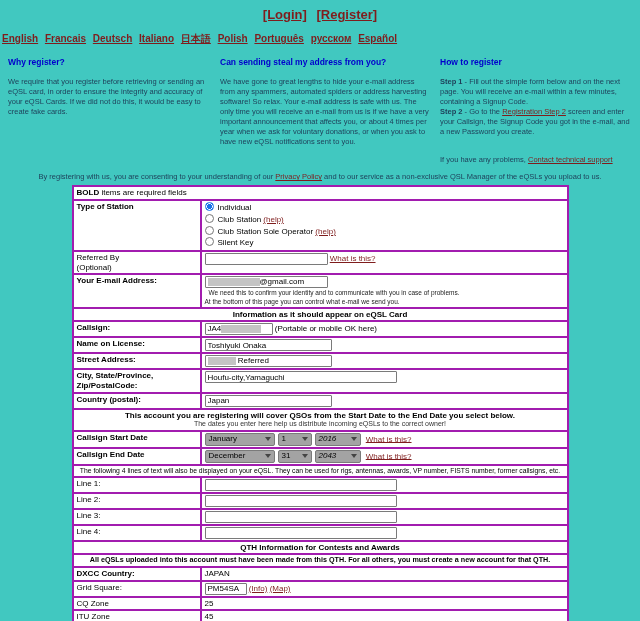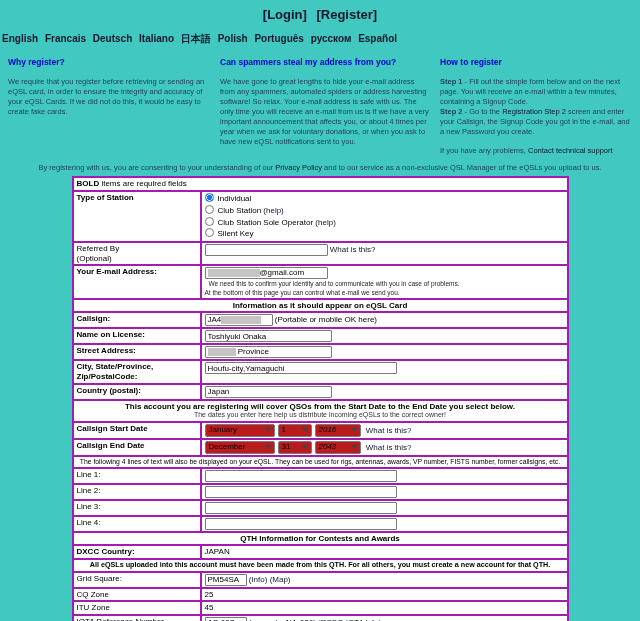--- a/index.html
+++ b/index.html
@@ -1,49 +1,49 @@
 <!DOCTYPE html>
 <html><head>
 <meta charset="utf-8">
 <style>
   * { margin:0; padding:0; box-sizing:border-box; }
   html,body { width:640px; height:621px; overflow:hidden; }
   body { background:#41c8c0; font-family:"Liberation Sans", sans-serif; color:#1e3e58; }
-  a { color:#0f172a; cursor:pointer; }
+  a { color:#7f1d1d; text-decoration:underline; cursor:pointer; }
   b { font-weight:bold; }
 
   .toplinks { text-align:center; padding-top:7px; font-size:13px; font-weight:bold; }
   .toplinks a { margin:0 3px; }
 
   .langs { text-align:left; margin-top:10px; font-size:10px; font-weight:bold; }
   .langs a { margin:0 2px; }
 
   .cols { display:flex; margin:11px 8px 0 8px; gap:10px; font-size:7.5px; line-height:1.32; }
   .col1 { width:202px; } .col2 { width:210px; } .col3 { flex:1; }
   .colhead { color:#0000cc; font-weight:bold; font-size:8.5px; margin-bottom:9px; }
   .col3 .step { margin:0; }
-  .col3 .probs { margin-top:9px; }
+  .col3 .probs { margin-top:18px; }
 
   .consent { text-align:center; font-size:7.5px; margin-top:8px; white-space:nowrap; }
 
   table.main { width:497px; margin:4px auto 0 auto; border-collapse:collapse; background:#ffffff; color:#000; font-size:8px; }
   table.main td { border:2px solid #a21caf; padding:1px 3px; vertical-align:top; line-height:1.2; }
   td.lbl { width:128px; }
   .bold { font-weight:bold; }
   .sect { text-align:center; font-weight:bold; }
   .sub { font-size:7px; font-weight:normal; color:#333; text-align:center; }
   .smallnote { font-size:6.8px; text-align:center; white-space:nowrap; overflow:hidden; }
 
   .tin { display:inline-block; border:1px solid #7a7a7a; background:#fff; height:12px; line-height:10px; font-size:8px; font-family:"Liberation Sans", sans-serif; padding:0 2px; vertical-align:middle; border-radius:1px; }
   input.tin { height:12px; }
   .w42{width:42px;} .w68{width:68px;} .w123{width:123px;} .w127{width:127px;} .w160{width:192px;}
   .redact { display:inline-block; background:#c4c4c4; height:8px; vertical-align:middle; }
   .r40{width:40px;} .r52{width:52px;} .r28{width:28px;}
 
-  .sel { display:inline-flex; align-items:center; justify-content:space-between; border:1px solid #7a7a7a; border-radius:2px; background:#b91c1c; height:13px; padding:0 3px; font-size:8px; vertical-align:middle; margin-right:3px; }
+  .sel { display:inline-flex; align-items:center; justify-content:space-between; border:1px solid #7a7a7a; border-radius:2px; background:#a3a3a3; height:13px; padding:0 3px; font-size:8px; vertical-align:middle; margin-right:3px; }
   .selw70{width:70px;} .selw34{width:34px;} .selw46{width:46px;font-style:italic;}
   .caret { width:0; height:0; border-left:3px solid transparent; border-right:3px solid transparent; border-top:4px solid #444; margin-left:3px; }
 
   .radio { display:inline-block; width:9px; height:9px; border-radius:50%; border:1px solid #777; background:#fff; vertical-align:-1px; margin-right:4px; }
   .radio.on { border:1px solid #1a73e8; background:radial-gradient(circle,#1a73e8 0 2.5px,#fff 2.6px 3.2px,#1a73e8 3.3px); }
   .opt { line-height:1.35; }
 
   .inline-note { font-size:6.5px; color:#222; margin-left:4px; white-space:nowrap; }
 </style>
 </head>
@@ -65,21 +65,21 @@
   <a>русском</a>
   <a>Español</a>
 </div>
 
 <div class="cols">
   <div class="col1">
     <div class="colhead">Why register?</div>
     <div>We require that you register before retrieving or sending an eQSL card, in order to ensure the integrity and accuracy of your eQSL Cards. If we did not do this, it would be easy to create fake cards.</div>
   </div>
   <div class="col2">
-    <div class="colhead">Can spammers steal my address from you?</div>
+    <div class="colhead">Can sending steal my address from you?</div>
     <div>We have gone to great lengths to hide your e-mail address from any spammers, automated spiders or address harvesting software! So relax. Your e-mail address is safe with us. The only time you will receive an e-mail from us is if we have a very important announcement that affects you, or about 4 times per year when we ask for voluntary donations, or when you ask to have new eQSL notifications sent to you.</div>
   </div>
   <div class="col3">
     <div class="colhead">How to register</div>
     <div class="step"><b>Step 1</b><span> - Fill out the simple form below and on the next page. You will receive an e-mail within a few minutes, containing a Signup Code.</span></div>
     <div class="step"><b>Step 2</b><span> - Go to the </span><a>Registration Step 2</a><span> screen and enter your Callsign, the Signup Code you got in the e-mail, and a new Password you create.</span></div>
     <div class="probs"><span>If you have any problems, </span><a>Contact technical support</a></div>
   </div>
 </div>
 
@@ -128,21 +128,21 @@
     <td><span class="tin w68"><span>JA4</span><span class="redact r40"></span></span> <span>(Portable or mobile OK here)</span></td>
   </tr>
 
   <tr>
     <td class="lbl bold">Name on License:</td>
     <td><input class="tin w127" value="Toshiyuki Onaka" style=""></td>
   </tr>
 
   <tr>
     <td class="lbl bold">Street Address:</td>
-    <td><span class="tin w127"><span class="redact r28"></span>&nbsp;<span>Province</span></span></td>
+    <td><span class="tin w127"><span class="redact r28"></span>&nbsp;<span>Referred</span></span></td>
   </tr>
 
   <tr>
     <td class="lbl bold">City, State/Province, Zip/PostalCode:</td>
     <td><input class="tin w160" value="Houfu-city,Yamaguchi" style=""></td>
   </tr>
 
   <tr>
     <td class="lbl bold">Country (postal):</td>
     <td><input class="tin w127" value="Japan" style=""></td>
@@ -205,29 +205,29 @@
   </tr>
   <tr>
     <td class="lbl">Line 4:</td>
     <td><input class="tin w160" style=""></td>
   </tr>
 
   <tr>
         <td colspan="2" class="sect">QTH Information for Contests and Awards</td>
       </tr>
   <tr>
+        <td colspan="2" class="sect" style="font-size:7.2px;white-space:nowrap;">All eQSLs uploaded into this account must have been made from this QTH. For all others, you must create a new account for that QTH.</td>
+      </tr>
+
+  <tr>
     <td class="lbl bold">DXCC Country:</td>
     <td>JAPAN</td>
   </tr>
 
   <tr>
-        <td colspan="2" class="sect" style="font-size:7.2px;white-space:nowrap;">All eQSLs uploaded into this account must have been made from this QTH. For all others, you must create a new account for that QTH.</td>
-      </tr>
-
-  <tr>
     <td class="lbl">Grid Square:</td>
     <td><input class="tin w42" value="PM54SA" style=""> <a>(Info)</a> <a>(Map)</a></td>
   </tr>
 
   <tr>
     <td class="lbl">CQ Zone</td>
     <td>25</td>
   </tr>
 
   <tr>

